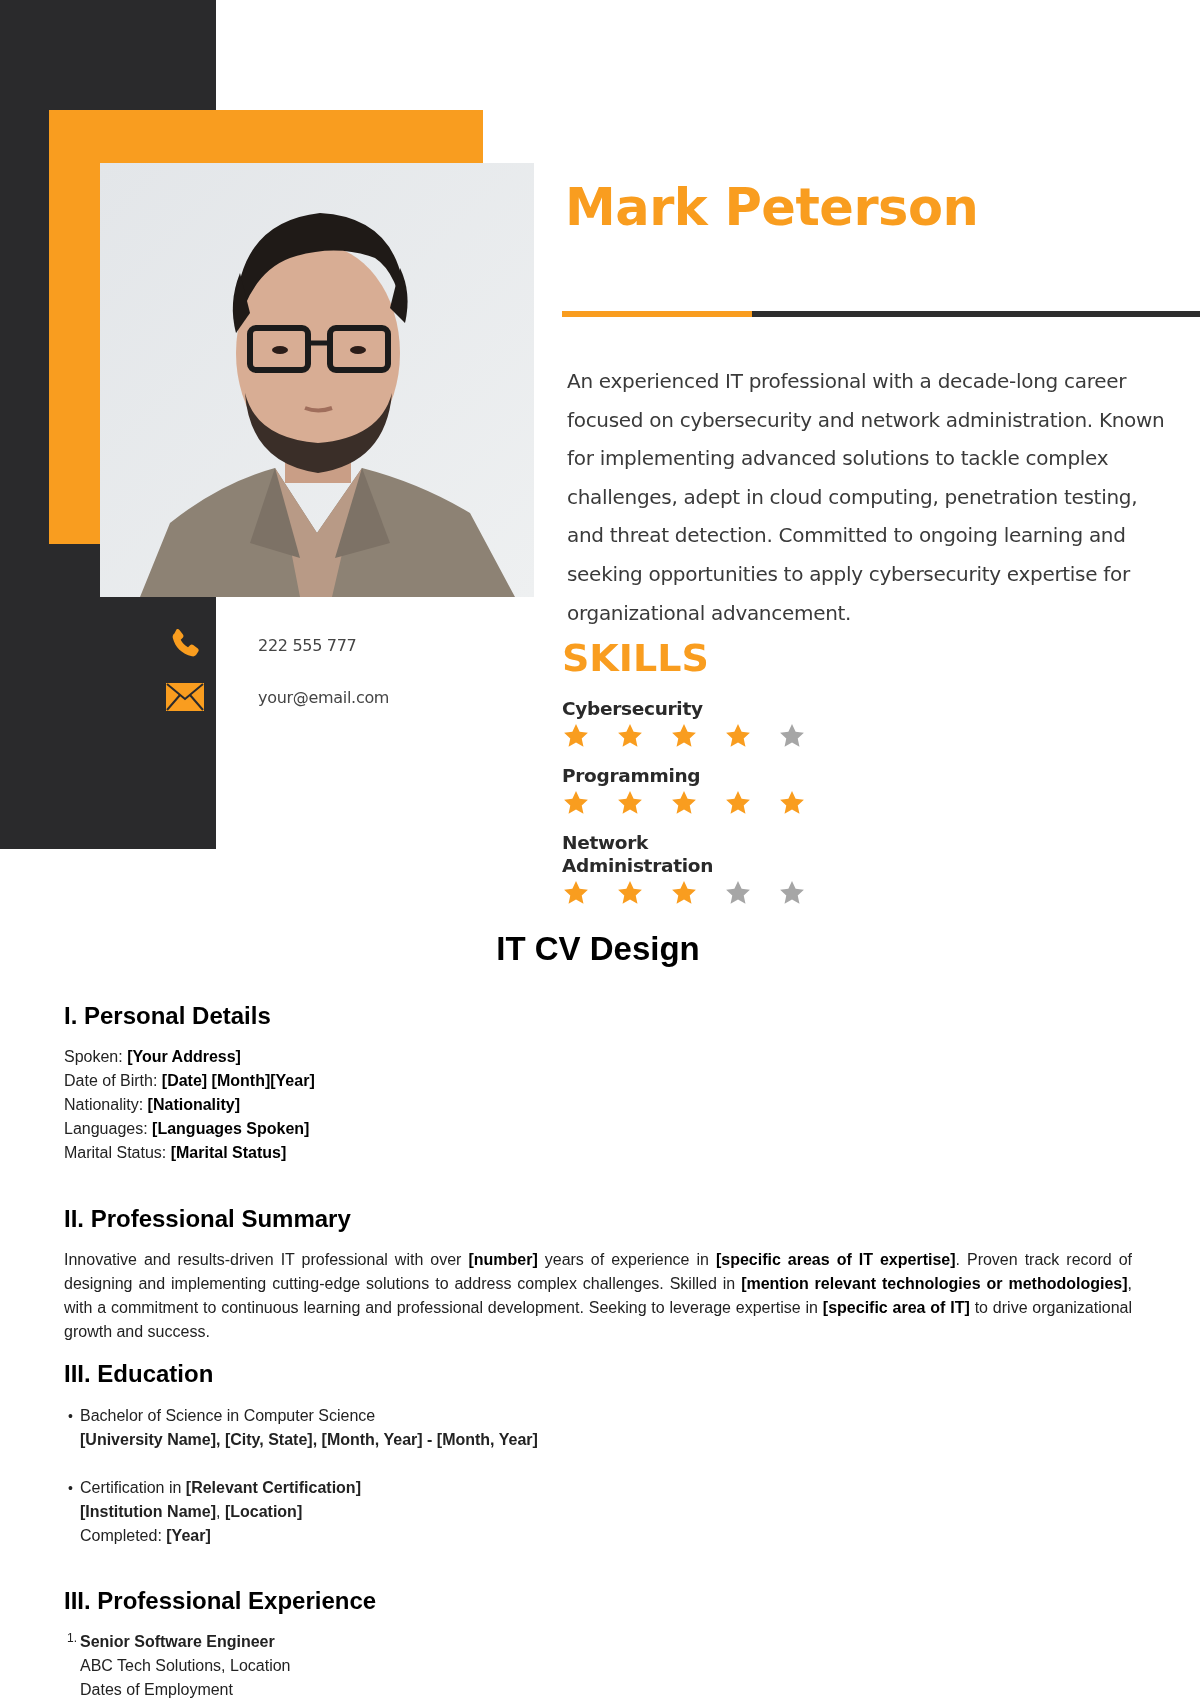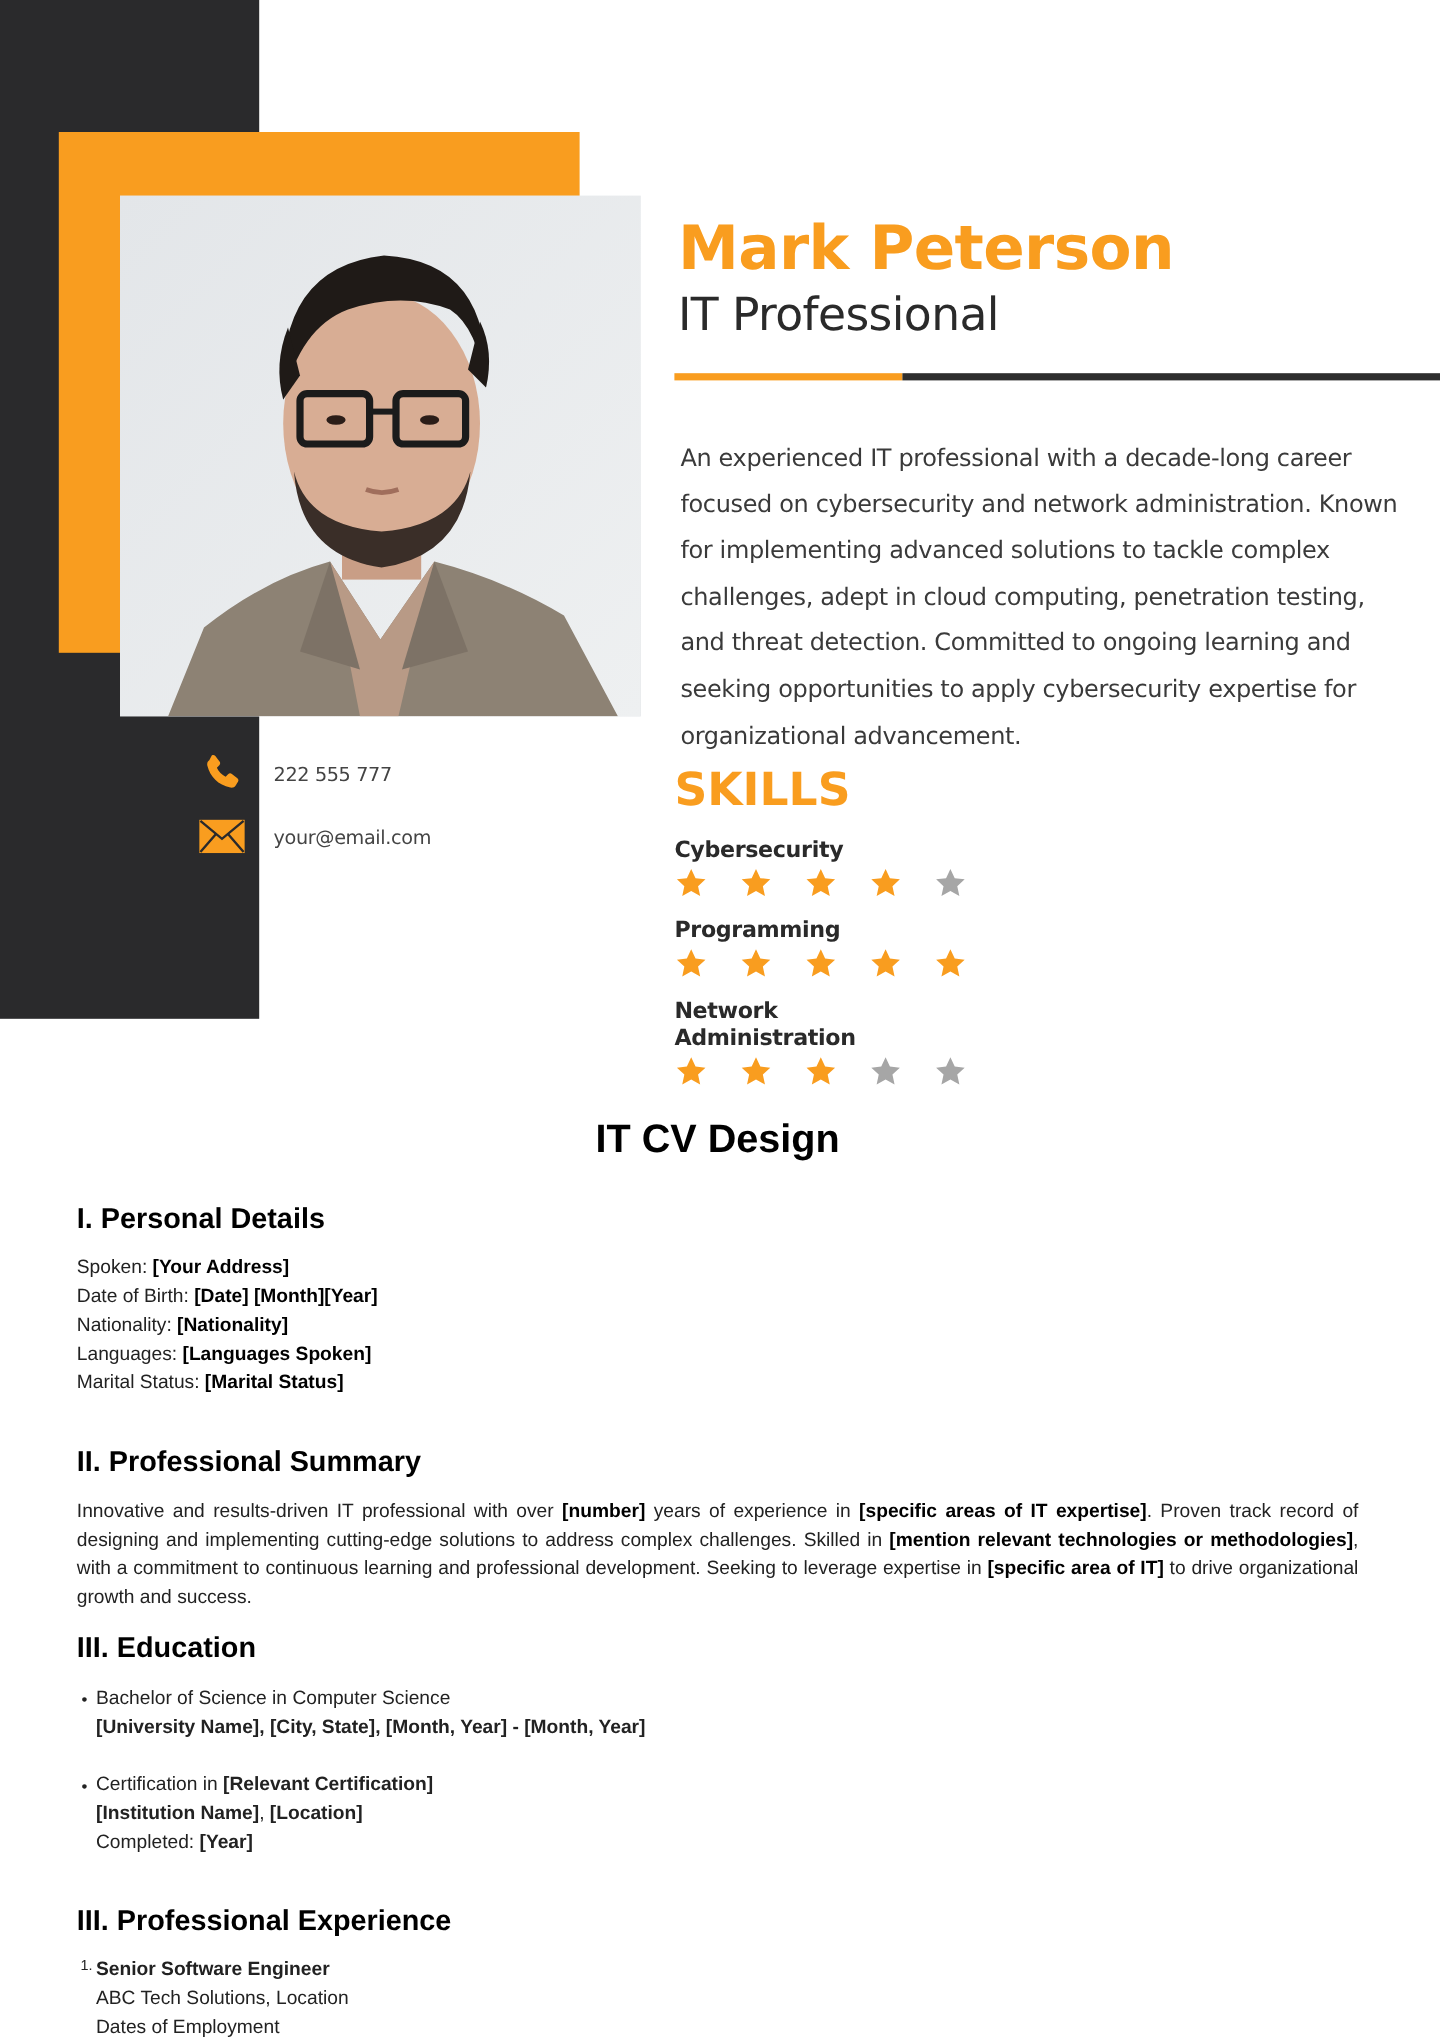--- a/index.html
+++ b/index.html
@@ -18,21 +18,21 @@
   .role { position: absolute; left: 565px; top: 240px; font-family: "DejaVu Sans", sans-serif; font-size: 38px;
           color: #2a2a2a; font-weight: normal; letter-spacing: -0.5px; }
   .rule { position: absolute; left: 562px; top: 311px; height: 6px; width: 638px; display: flex; }
   .rule .o { width: 190px; background: #f99d1f; height: 100%; }
   .rule .d { flex: 1; background: #2e2e2e; height: 100%; }
 
   .bio { position: absolute; left: 567px; top: 362px; width: 610px; font-family: "DejaVu Sans", sans-serif;
          font-size: 20px; line-height: 38.6px; color: #3a3a3a; letter-spacing: -0.3px; }
 
   .contacts { position: absolute; left: 165px; top: 625px; }
-  .contact-row { display: flex; align-items: center; height: 40px; margin-bottom: 12px; }
+  .contact-row { display: flex; align-items: center; height: 40px; margin-bottom: 12px; gap: 30px; }
   .contact-icon { width: 40px; height: 40px; display: flex; align-items: center; justify-content: center; }
   .contact-text { margin-left: 23px; font-family: "DejaVu Sans", sans-serif; font-size: 16px; color: #444; letter-spacing: -0.3px; }
 
   .skills-title { position: absolute; left: 562px; top: 636px; font-family: "DejaVu Sans", sans-serif; font-weight: bold;
                   font-size: 38px; color: #f99d1f; letter-spacing: 0px; }
   .skills { position: absolute; left: 562px; top: 697px; }
   .skill-row { display: flex; align-items: flex-start; margin-bottom: 14px; flex-direction: column; }
   .skill-name { width: 174px; font-family: "DejaVu Sans", sans-serif; font-weight: bold; font-size: 18.5px; color: #2a2a2a;
                 line-height: 23px; letter-spacing: -0.3px; }
   .stars { display: flex; padding-top: 2px; }
@@ -83,21 +83,20 @@
       <rect x="150" y="165" width="58" height="42" rx="6" fill="none" stroke="#1b1b1b" stroke-width="6"></rect>
       <rect x="230" y="165" width="58" height="42" rx="6" fill="none" stroke="#1b1b1b" stroke-width="6"></rect>
       <line x1="208" y1="180" x2="230" y2="180" stroke="#1b1b1b" stroke-width="5"></line>
       <ellipse cx="180" cy="187" rx="8" ry="4" fill="#2b1d18"></ellipse>
       <ellipse cx="258" cy="187" rx="8" ry="4" fill="#2b1d18"></ellipse>
       <path d="M205 245 Q218 250 232 245" stroke="#a06e5c" stroke-width="4" fill="none"></path>
     </svg>
   </div>
 
   <div class="name">Mark Peterson</div>
-  <div class="role">IT Professional</div>
   <div class="rule">
     <div class="o"></div>
     <div class="d"></div>
   </div>
 
   <div class="bio">An experienced IT professional with a decade-long career focused on cybersecurity and network administration. Known for implementing advanced solutions to tackle complex challenges, adept in cloud computing, penetration testing, and threat detection. Committed to ongoing learning and seeking opportunities to apply cybersecurity expertise for organizational advancement.</div>
 
   <div class="contacts">
     <div class="contact-row">
       <span class="contact-icon">

